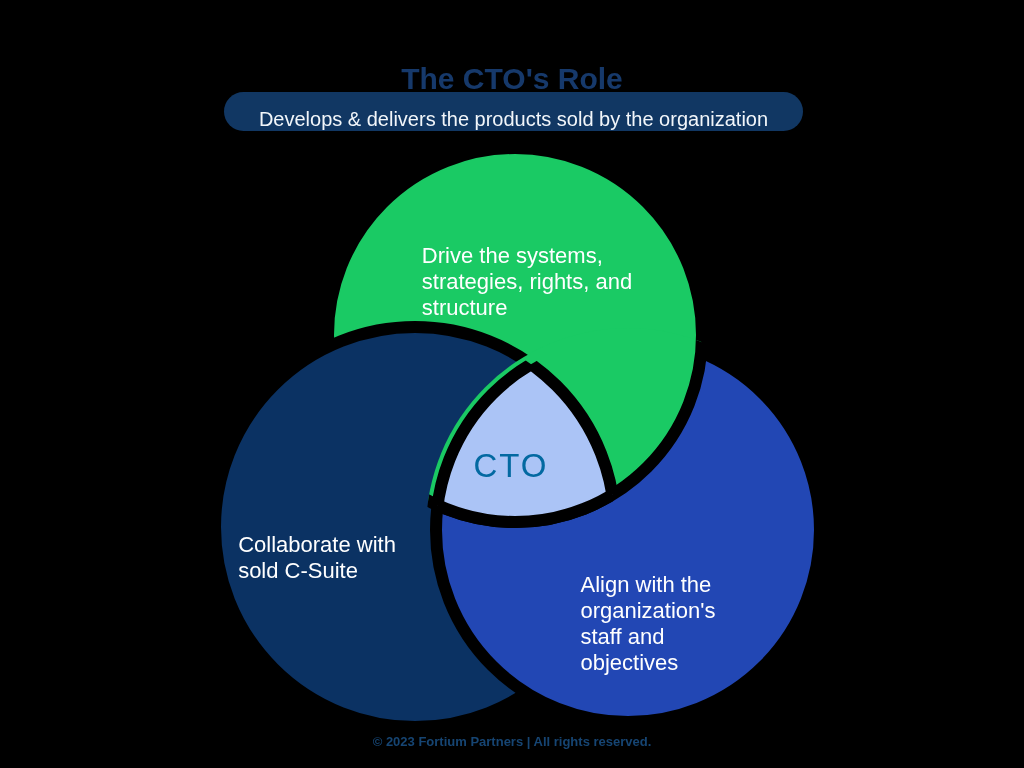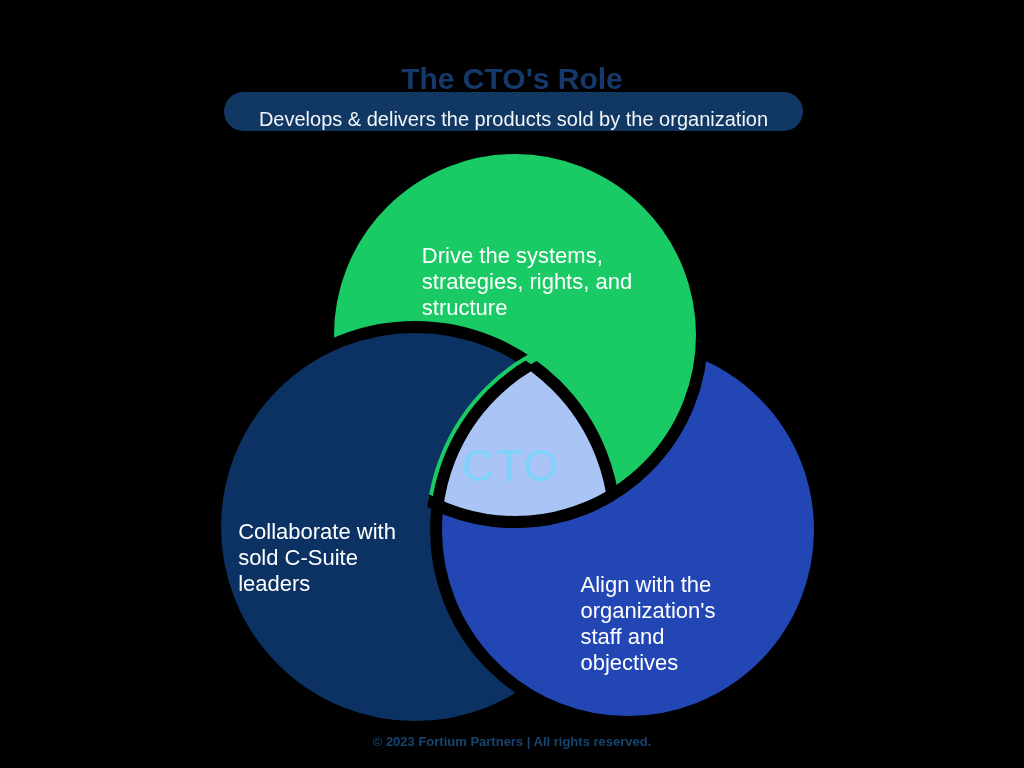--- a/index.html
+++ b/index.html
@@ -48,23 +48,23 @@
     font-weight: 400;
     white-space: nowrap;
   }
   .label-top   { left: 527px; top: 282px; }
   .label-left  { left: 317px; top: 558px; }
   .label-right { left: 648px; top: 624px; }
   .cto-label {
     position: absolute;
     left: 511px; top: 466px;
     transform: translate(-50%, -50%);
-    font-size: 44px;
+    font-size: 33px;
     letter-spacing: 2px;
-    color: #7dd3fc;
+    color: #0369a1;
   }
   .footer {
     position: absolute;
     left: 0; right: 0; top: 741px;
     transform: translateY(-50%);
     text-align: center;
     font-size: 13px;
     font-weight: 600;
     color: #164573;
   }
@@ -125,21 +125,20 @@
 
   <div class="circle-label label-top">
     <div>Drive the systems,</div>
     <div>strategies, rights, and</div>
     <div>structure</div>
   </div>
 
   <div class="circle-label label-left">
     <div>Collaborate with</div>
     <div>sold C-Suite</div>
-    <div>leaders</div>
   </div>
 
   <div class="circle-label label-right">
     <div>Align with the</div>
     <div>organization's</div>
     <div>staff and</div>
     <div>objectives</div>
   </div>
 
   <div class="cto-label">CTO</div>

